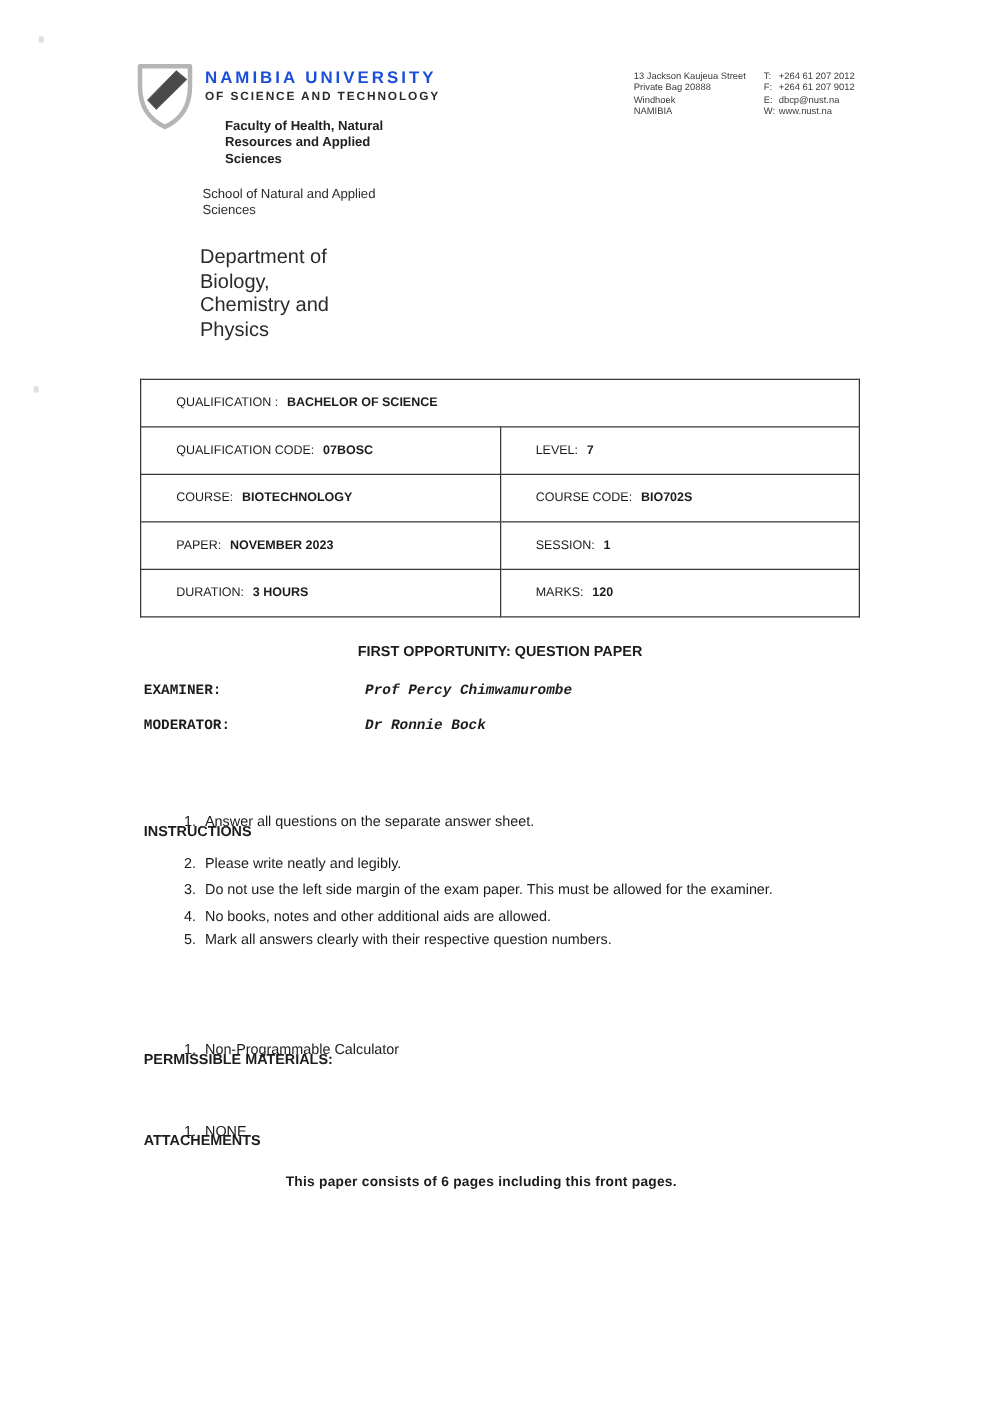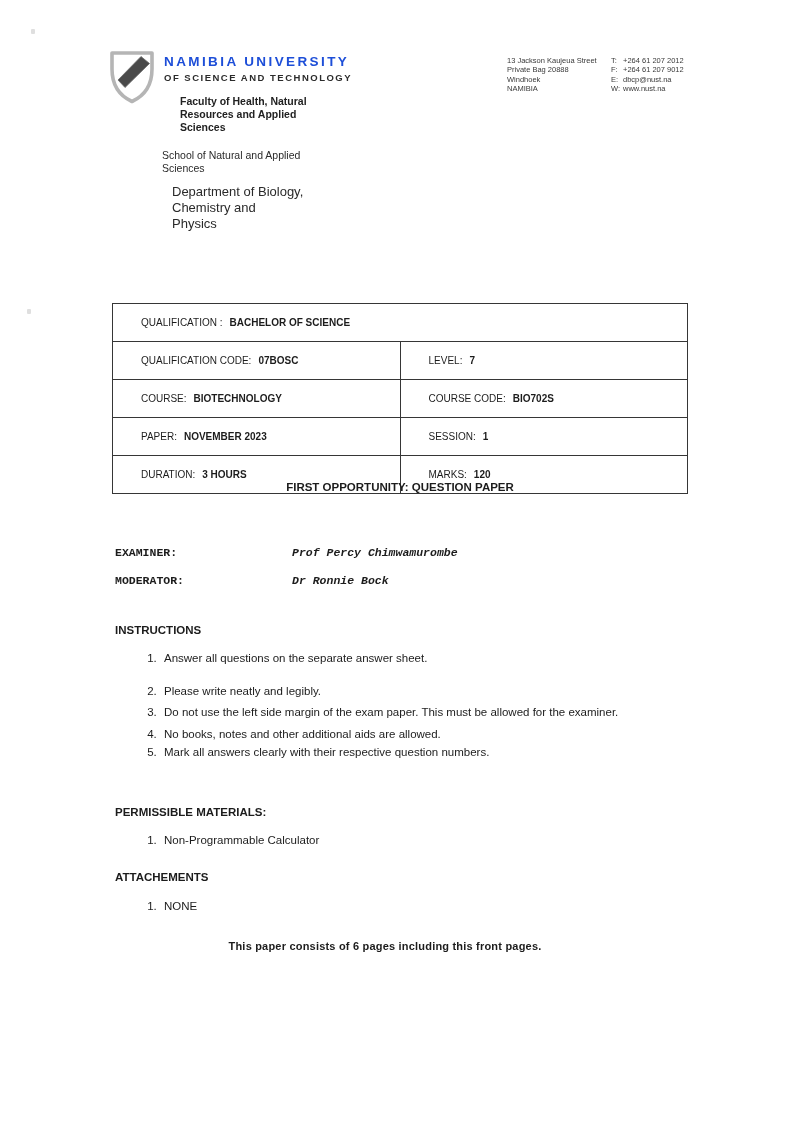--- a/index.html
+++ b/index.html
@@ -14,47 +14,47 @@
   }
   .abs { position:absolute; }
 
   
   .logo { left:106px; top:49px; width:52px; height:56px; }
   .wordmark { left:164px; top:54px; }
   .wm-line1 { font-size:13.5px; font-weight:700; letter-spacing:2.4px; color:#1d4ed8; white-space:nowrap; }
   .wm-line2 { font-size:9.5px; font-weight:600; letter-spacing:1.5px; color:#2b2b2b; margin-top:3px; white-space:nowrap; }
   .faculty { left:180px; top:95px; width:142px; font-size:10.5px; font-weight:700; line-height:1.22; color:#222; }
   .school { left:162px; top:149px; width:162px; font-size:10.5px; line-height:1.22; color:#2a2a2a; }
-  .department { left:160px; top:184px; width:132px; font-size:13px; line-height:1.22; color:#2a2a2a;margin-left:12px; }
+  .department { left:160px; top:196px; width:132px; font-size:16px; line-height:1.22; color:#2a2a2a; }
   .address { left:507px; top:56px; font-size:7.5px; line-height:9.3px; color:#3a3a3a; }
   .contacts { left:611px; top:56px; font-size:7.5px; line-height:9.3px; color:#3a3a3a; }
   .contact-row { display:flex; }
   .clabel { width:12px; }
 
   
   .info-table { left:112px; top:303px; width:576px; border-collapse:collapse; table-layout:fixed; }
   .info-table td {
     border:1.6px solid #363636;
     padding-left:28px;
     font-size:10px;
     vertical-align:middle;
   }
   .col-a { width:385px; }
   .row-h { height:38px; }
   .lbl { font-weight:400; }
   .val { font-weight:700; margin-left:7px; }
 
-  .paper-title { left:112px; top:481px; width:576px; text-align:center; font-size:11.5px; font-weight:700; }
+  .paper-title { left:112px; top:516px; width:576px; text-align:center; font-size:11.5px; font-weight:700; }
 
   .people { left:115px; top:546px; font-size:11.5px;font-family:Liberation Mono, monospace; }
   .person-row { display:flex; height:28px; align-items:flex-start; }
   .person-role { width:177px; font-weight:700; }
   .person-name { font-style:italic; font-weight:600; }
 
-  .sec-h { font-size:11.5px; font-weight:700; }
+  .sec-h { font-size:11.5px; font-weight:700;margin-top:36px; }
   .instructions-h { left:115px; top:624px; }
   .olist { left:112px; top:649px; width:566px; font-size:11.5px; line-height:18.5px; }
   .olist ol { padding-left:48px; }
   .olist li { padding-left:4px; }
   .instructions-list li:nth-child(1) { margin-bottom:14px; }
   .instructions-list li:nth-child(2) { margin-bottom:3px; }
   .instructions-list li:nth-child(3) { margin-bottom:3px; width:505px; }
 
   .permissible-h { left:115px; top:806px; }
   .permissible-list { top:831px; }

